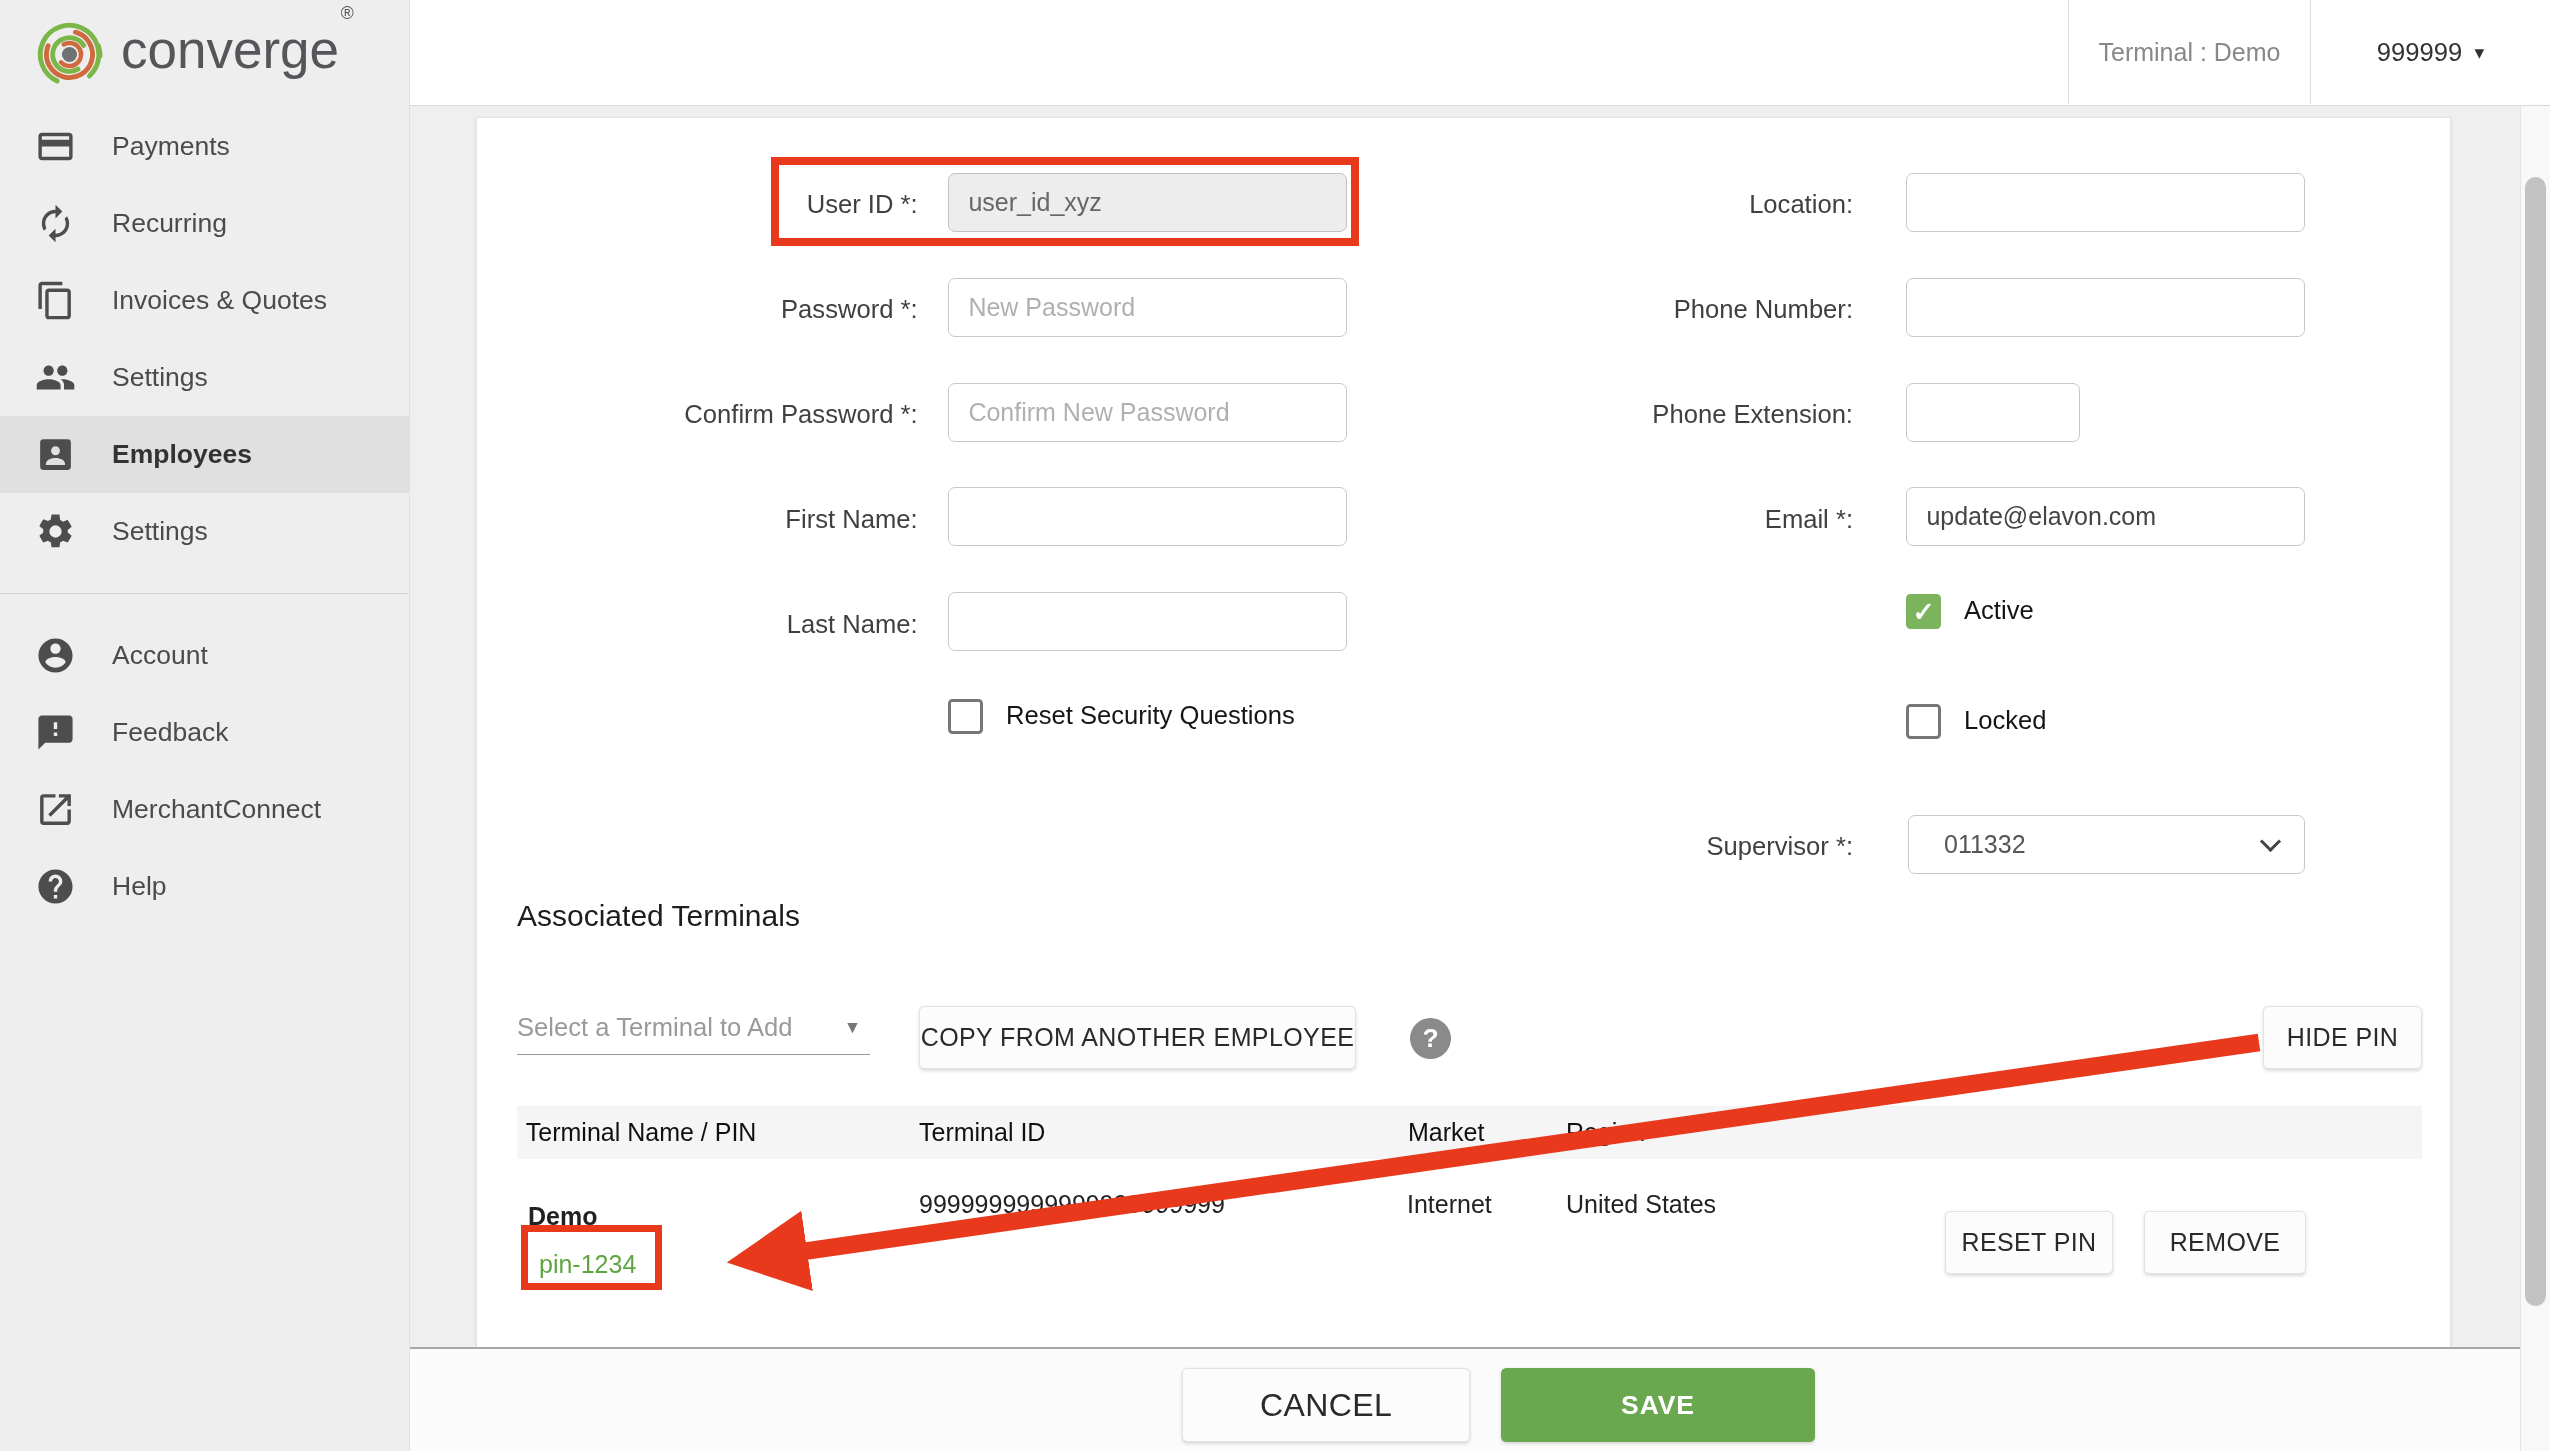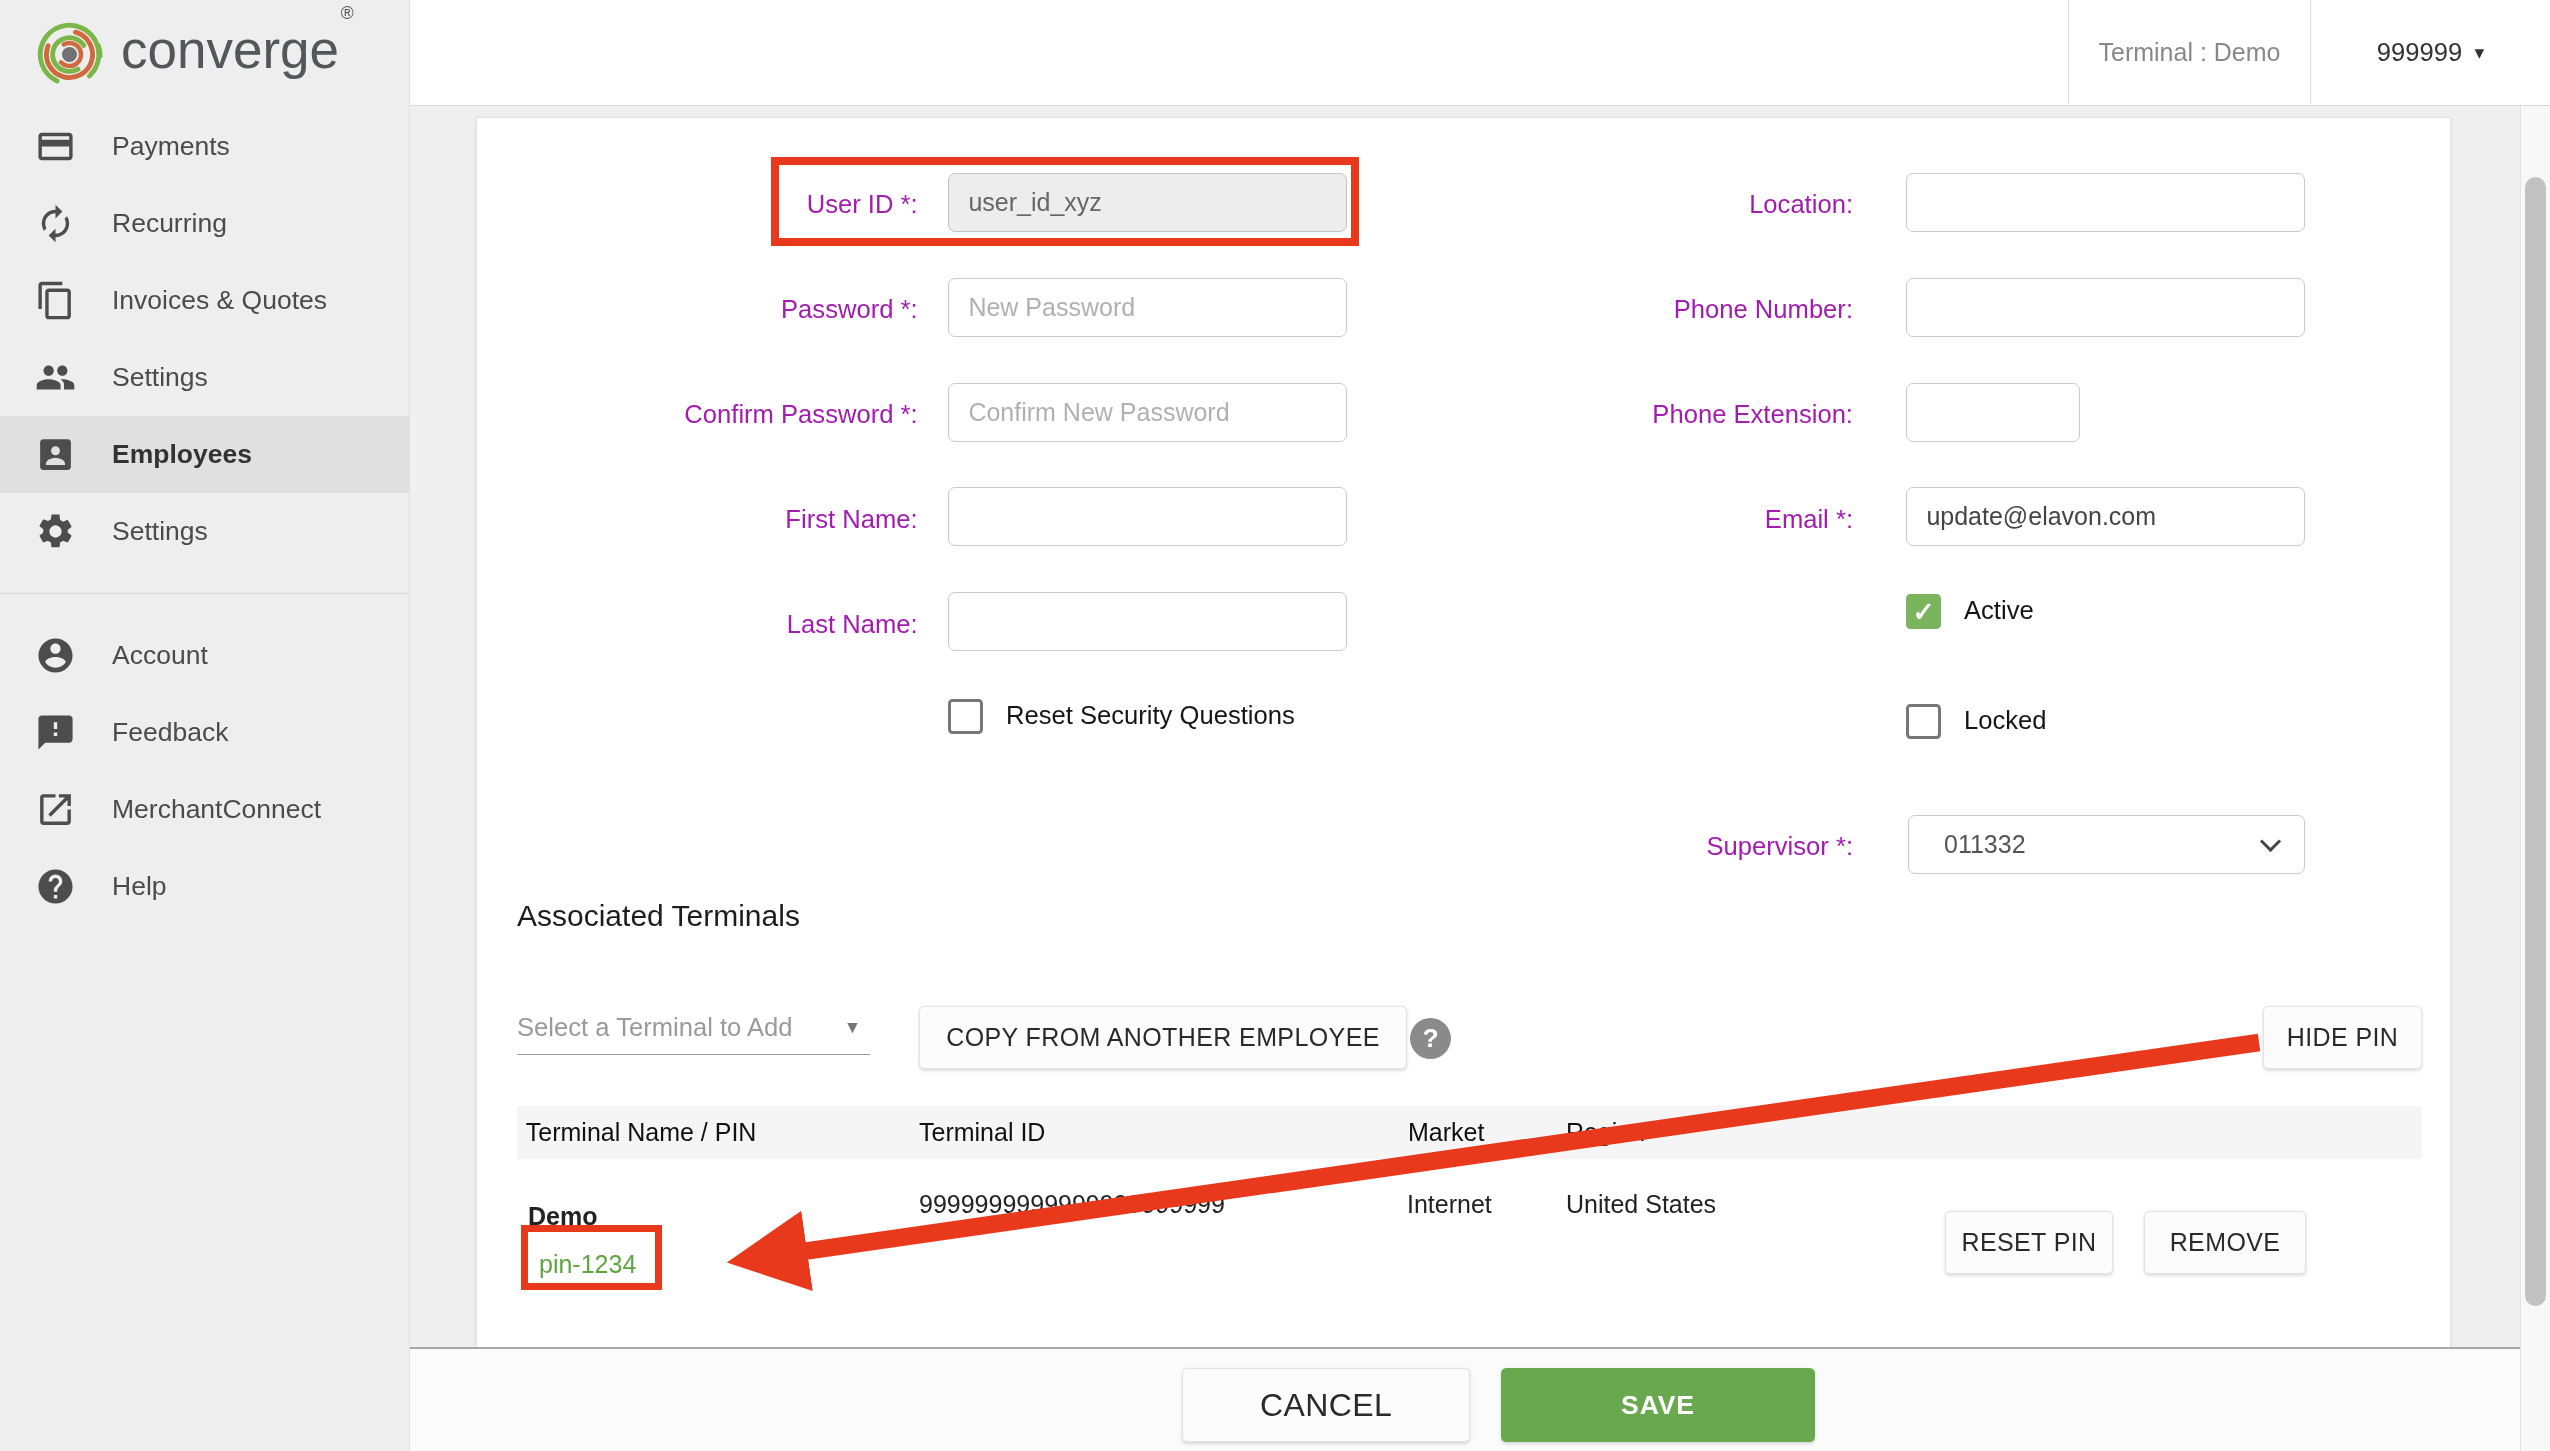--- a/index.html
+++ b/index.html
@@ -30,21 +30,21 @@
   .hcell { position:absolute; top:0; height:104px; display:flex; align-items:center; justify-content:center; }
   .hcell-terminal { left:1658px; width:243px; border-left:0.9px solid #ddd; border-right:0.9px solid #ddd; font-size:25px; color:#888; }
   .hcell-account { left:1901px; width:239px; font-size:25.6px; color:#333; gap:12.3px; cursor:pointer; }
   .hcaret { font-size:19.4px; color:#333; }
   
   .content-bg { position:absolute; left:410px; top:106px; width:2140px; height:1346px; background:#efefef; }
   .card {
     position:absolute; left:476px; top:117px; width:1975px; height:1232px;
     background:#ffffff; border:0.9px solid #e4e4e4; box-shadow:0 0.9px 3.5px rgba(0,0,0,.08);
   }
-  .lbl { position:absolute; font-size:25.6px; color:#a21caf; line-height:34px; }
+  .lbl { position:absolute; font-size:25.6px; color:#404040; line-height:34px; }
   .lbl-l { left:17.6px; width:423px; text-align:right; }
   .lbl-r { left:970px; width:406px; text-align:right; }
   .inp {
     position:absolute; height:59px; border:1.8px solid #c9c9c9; border-radius:7px;
     font-family:"Liberation Sans", sans-serif; font-size:25px; color:#444;
     padding:0 19.4px; background:#fff; outline:none;
   }
   .inp::placeholder { color:#b0b0b0; }
   .inp-l { left:471px; width:399px; }
   .inp-r { left:1429px; width:399px; }
@@ -71,21 +71,21 @@
     border-bottom:1.8px solid #9a9a9a; font-size:25.6px; color:#9a9a9a;
     display:flex; align-items:center; justify-content:space-between; cursor:pointer; padding-right:8.8px;
   }
   .term-select .tri { font-size:17.6px; color:#777; }
   .btn {
     position:absolute; background:#fcfcfc; border:0.9px solid #e2e2e2; border-radius:5.3px;
     box-shadow:0 1.8px 3.5px rgba(0,0,0,.14); font-family:"Liberation Sans", sans-serif;
     font-size:25px; color:#2a2a2a; letter-spacing:0.4px; cursor:pointer;
     display:flex; align-items:center; justify-content:center;
   }
-  .btn-copy { left:442px; top:888px; width:488px; height:63px; }
+  .btn-copy { left:442px; top:888px; width:437px; height:63px; }
   .btn-hidepin { left:1786px; top:888px; width:159px; height:63px; }
   .btn-resetpin { left:1468px; top:1093px; width:168px; height:63px; }
   .btn-remove { left:1667px; top:1093px; width:162px; height:63px; }
   .help-badge {
     position:absolute; left:933px; top:900px; width:41px; height:41px; border-radius:50%;
     background:#8a8a8a; color:#fff; font-size:26.5px; font-weight:bold;
     display:flex; align-items:center; justify-content:center; cursor:pointer;
   }
   .thead { position:absolute; left:40px; top:988px; width:1905px; height:53px; background:#f5f5f5; }
   .thead span { position:absolute; top:0; line-height:53px; font-size:25px; font-weight:normal; color:#111; }

